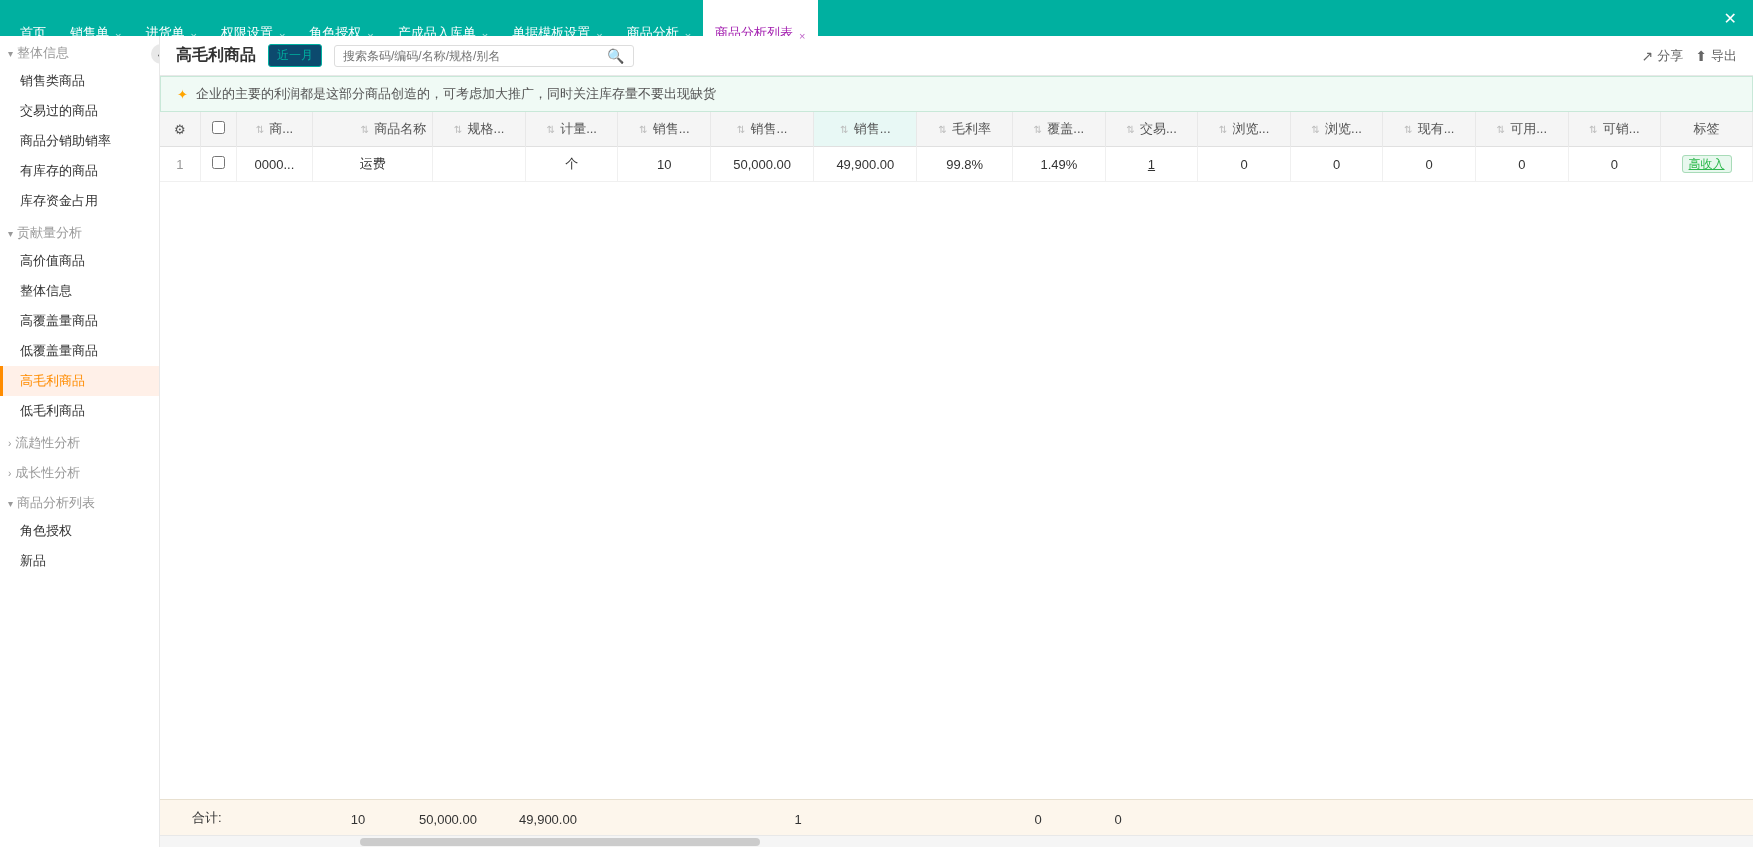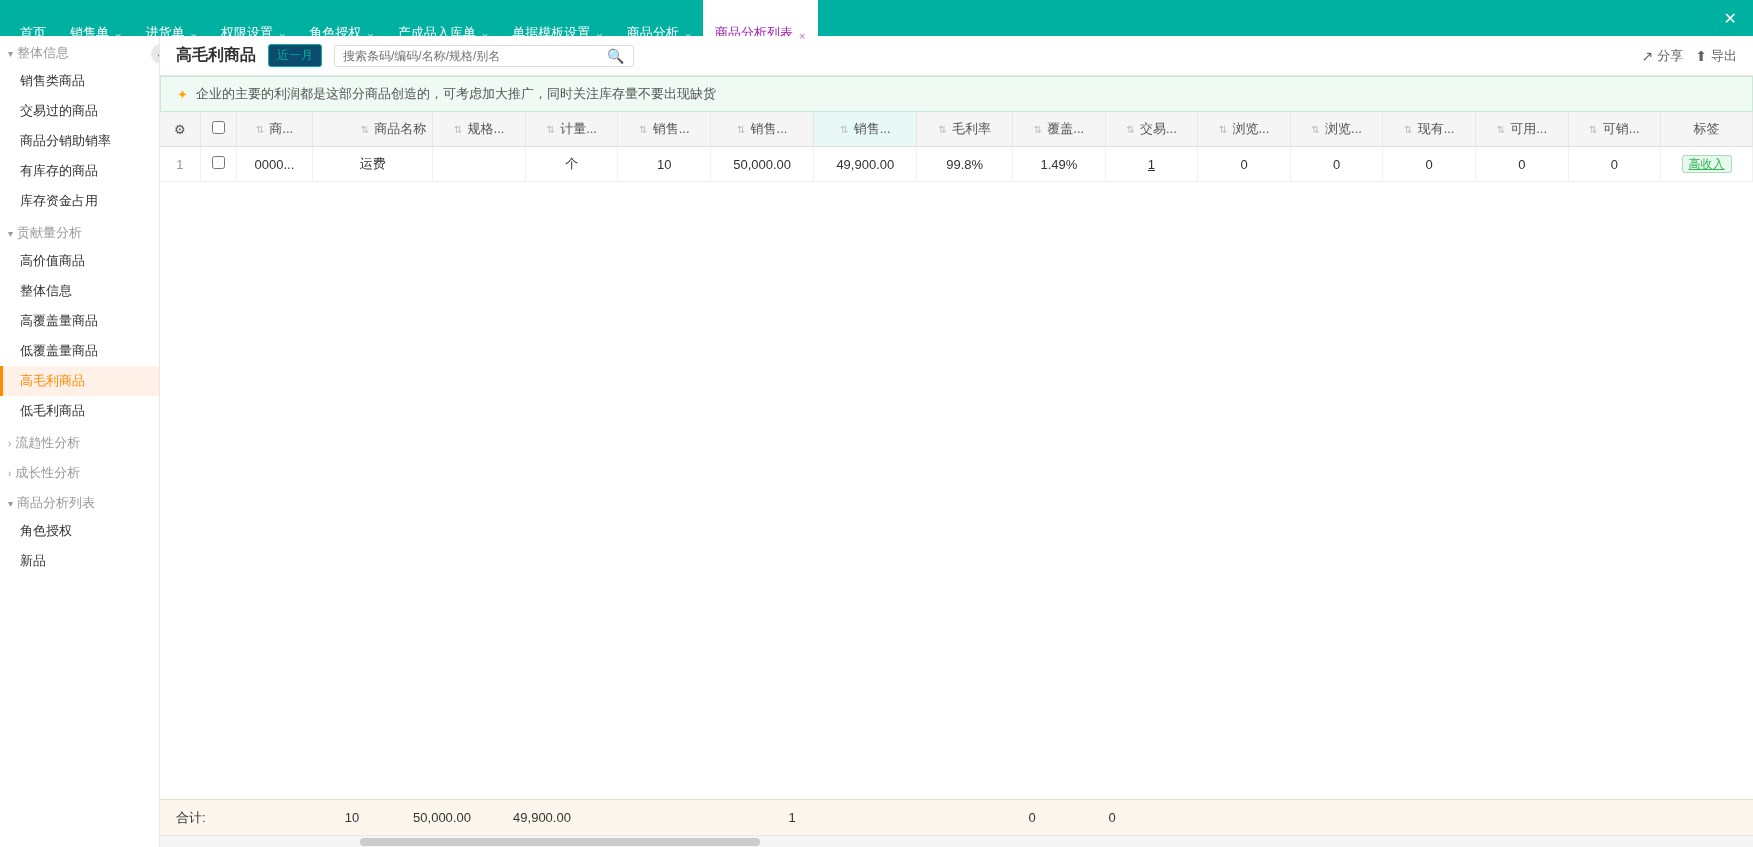--- a/index.html
+++ b/index.html
@@ -229,24 +229,24 @@
     .link-underline {
       text-decoration: underline;
       color: #333;
       cursor: pointer;
     }
 
     
     .footer-total {
       background: #fdf6ec;
       border-top: 1px solid #e8e0d0;
-      padding: 8px 16px;
-      display: flex;
-      align-items: center;
-      gap: 16px;
+      padding: 8px 32px;
+      display: flex;
+      align-items: flex-end;
+      gap: 6px;
       flex-shrink: 0;
       min-height: 36px;
     }
     .footer-total .total-label {
       color: #333;
       font-size: 13px;
       width: 120px;
     }
     .footer-total .total-values {
       display: flex;

